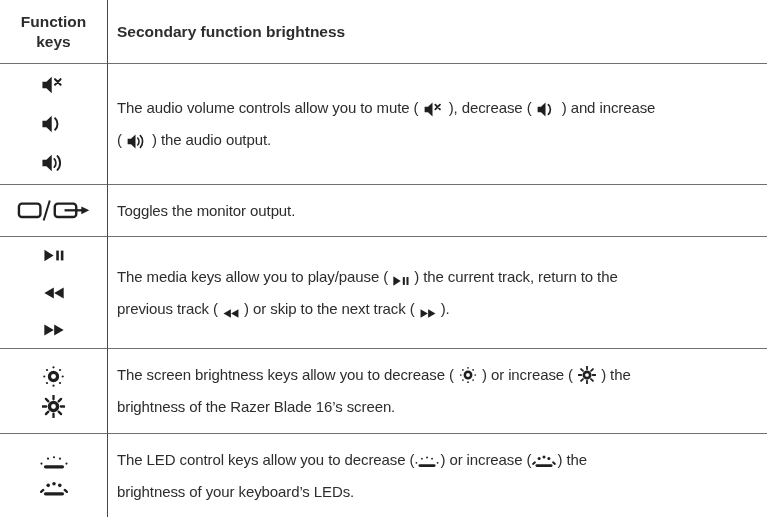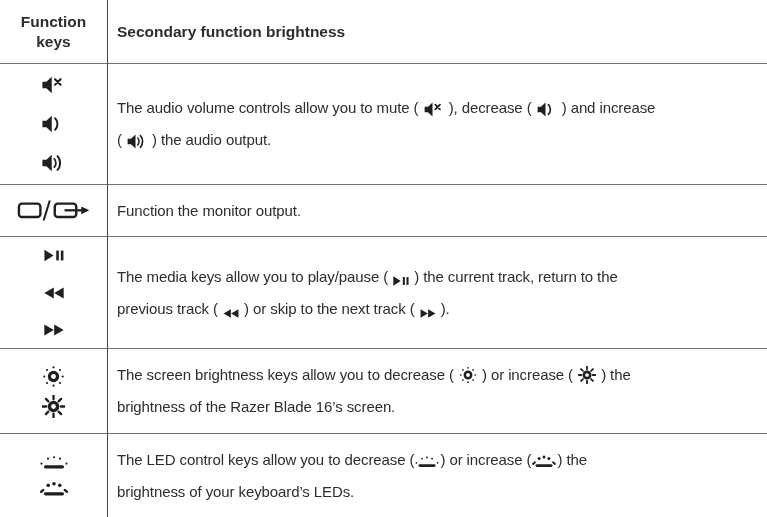--- a/index.html
+++ b/index.html
@@ -102,21 +102,21 @@
         <svg width="74" height="23" viewBox="0 0 76 24" xmlns="http://www.w3.org/2000/svg">
           <rect x="1.4" y="4.8" width="22.4" height="14" rx="3.2" stroke="#1f1f1f" stroke-width="2.5" fill="none"></rect>
           <line x1="33.6" y1="1.6" x2="27.2" y2="22.4" stroke="#1f1f1f" stroke-width="2.1"></line>
           <rect x="38.8" y="4.8" width="22.4" height="14" rx="3.2" stroke="#1f1f1f" stroke-width="2.5" fill="none"></rect>
           <line x1="49" y1="11.8" x2="67.5" y2="11.8" stroke="#1f1f1f" stroke-width="2.4"></line>
           <polygon points="74.8,11.8 66.5,7.7 66.5,15.9" fill="#1f1f1f"></polygon>
         </svg>
       </span>
     </div>
   <div class="cell desc-col rule-top">
-    <p>Function the monitor output.</p>
+    <p>Toggles the monitor output.</p>
   </div>
 
   <div class="cell keys-col rule-top" style="gap:25px;">
       <span class="icon">
         <svg width="20" height="13" viewBox="0 0 24 15" xmlns="http://www.w3.org/2000/svg">
           <polygon points="0.5,0.5 11.5,7.5 0.5,14.5" fill="#1f1f1f"></polygon>
           <rect x="14.7" y="1.6" width="3.1" height="11.8" fill="#1f1f1f"></rect>
           <rect x="20.2" y="1.6" width="3.1" height="11.8" fill="#1f1f1f"></rect>
         </svg>
       </span>

